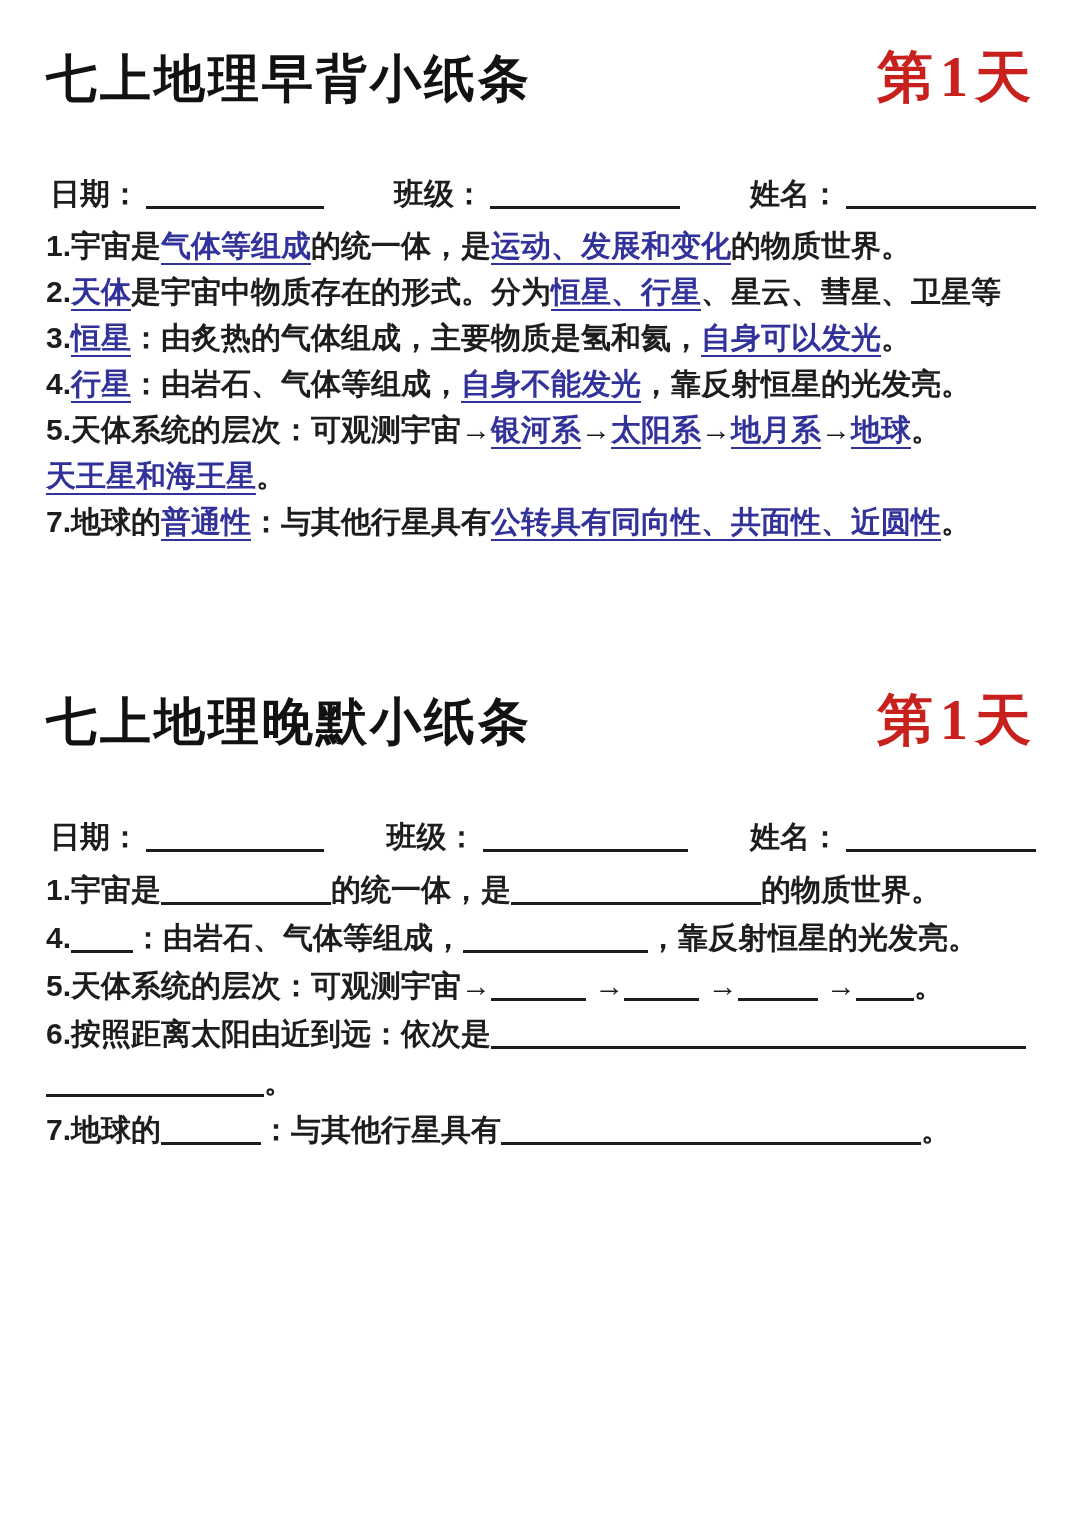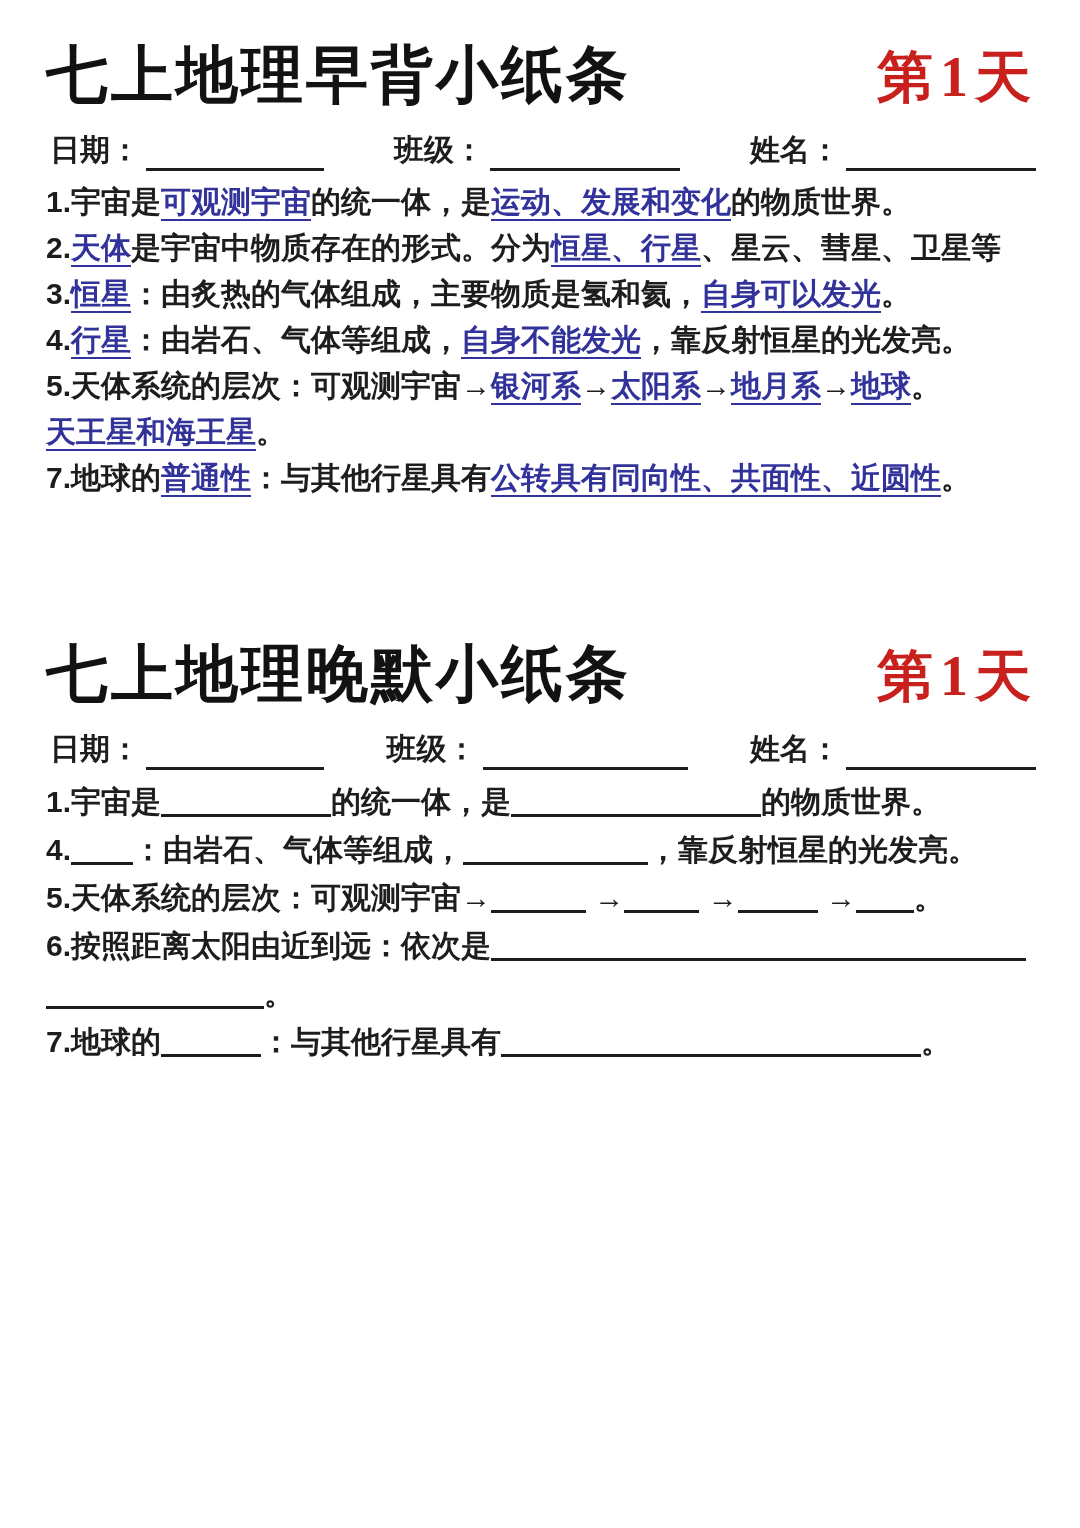--- a/index.html
+++ b/index.html
@@ -21,41 +21,41 @@
   .title-row {
     display: flex;
     align-items: baseline;
     justify-content: space-between;
     font-family: "Liberation Serif", "DejaVu Serif", serif;
     font-weight: 900;
     padding-right: 8px;
   }
   .main-title {
     margin: 0;
-    font-size: 62px;
+    font-size: 51px;
     letter-spacing: 3px;
     line-height: 1.15;
     color: #121212;
   }
   .day-badge {
     font-size: 56px;
     letter-spacing: 7px;
     color: #c8211d;
     white-space: nowrap;
   }
   
   .info-row {
     display: flex;
     justify-content: space-between;
     align-items: flex-end;
     margin: 14px 10px 8px 4px;
     font-size: 30px;
     font-weight: 700;
   }
-  .info-item { display: flex; align-items: flex-end; }
+  .info-item { display: flex; align-items: center; margin-top: 44px; }
   .info-item > span:first-child { white-space: nowrap; }
   
   .content-lines {
     margin-top: 8px;
     font-size: 30px;
     font-weight: 700;
     line-height: 46px;
   }
   .lines-evening { line-height: 48px; }
   .content-line { white-space: nowrap; }
@@ -96,21 +96,21 @@
         <div class="info-item">
           <span>班级：</span>
           <span class="seg-blank info-blank" style="width: 190px;"></span>
         </div>
         <div class="info-item">
           <span>姓名：</span>
           <span class="seg-blank info-blank" style="width: 190px;"></span>
         </div>
       </div>
     <div class="content-lines lines-morning">
-        <div class="content-line"><span class="seg-text">1.宇宙是</span><span class="seg-answer">可观测宇宙</span><span class="seg-text">的统一体，是</span><span class="seg-answer">运动、发展和变化</span><span class="seg-text">的物质世界。</span></div>
+        <div class="content-line"><span class="seg-text">1.宇宙是</span><span class="seg-answer">气体等组成</span><span class="seg-text">的统一体，是</span><span class="seg-answer">运动、发展和变化</span><span class="seg-text">的物质世界。</span></div>
         <div class="content-line"><span class="seg-text">2.</span><span class="seg-answer">天体</span><span class="seg-text">是宇宙中物质存在的形式。分为</span><span class="seg-answer">恒星、行星</span><span class="seg-text">、星云、彗星、卫星等</span></div>
         <div class="content-line"><span class="seg-text">3.</span><span class="seg-answer">恒星</span><span class="seg-text">：由炙热的气体组成，主要物质是氢和氦，</span><span class="seg-answer">自身可以发光</span><span class="seg-text">。</span></div>
         <div class="content-line"><span class="seg-text">4.</span><span class="seg-answer">行星</span><span class="seg-text">：由岩石、气体等组成，</span><span class="seg-answer">自身不能发光</span><span class="seg-text">，靠反射恒星的光发亮。</span></div>
         <div class="content-line"><span class="seg-text">5.天体系统的层次：可观测宇宙→</span><span class="seg-answer">银河系</span><span class="seg-text">→</span><span class="seg-answer">太阳系</span><span class="seg-text">→</span><span class="seg-answer">地月系</span><span class="seg-text">→</span><span class="seg-answer">地球</span><span class="seg-text">。</span></div>
         <div class="content-line"><span class="seg-answer">天王星和海王星</span><span class="seg-text">。</span></div>
         <div class="content-line"><span class="seg-text">7.地球的</span><span class="seg-answer">普通性</span><span class="seg-text">：与其他行星具有</span><span class="seg-answer">公转具有同向性、共面性、近圆性</span><span class="seg-text">。</span></div>
       </div>
   </section>
 
   <section class="section-evening">

